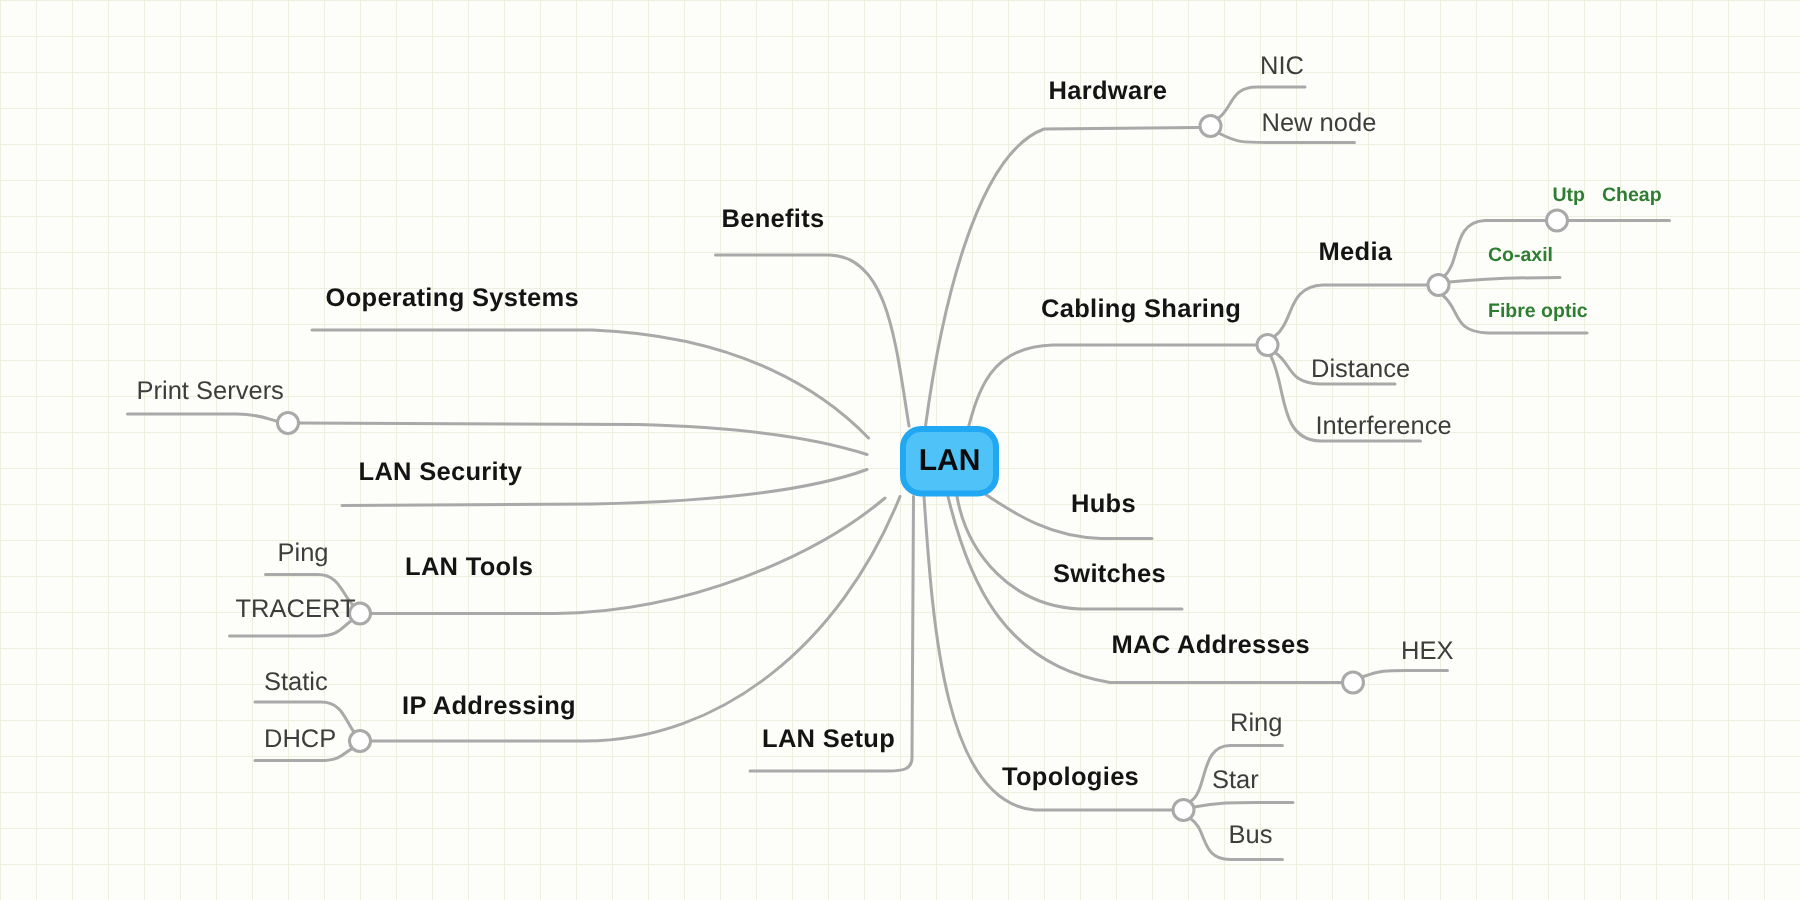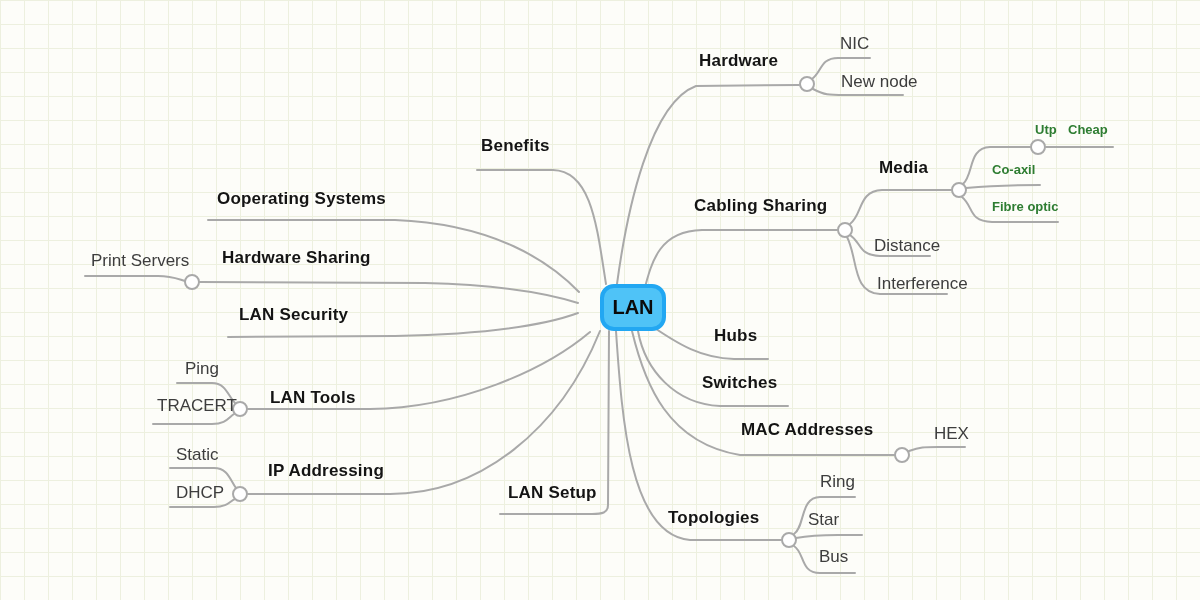--- a/index.html
+++ b/index.html
@@ -79,23 +79,22 @@
     <circle cx="192" cy="282" r="7"></circle>
   </svg>
 
   <div class="center-node">LAN</div>
 
   <div class="lbl main" style="left:481px;top:136px">Benefits</div>
   <div class="lbl main" style="left:699px;top:51px">Hardware</div>
   <div class="lbl main" style="left:694px;top:196px">Cabling Sharing</div>
   <div class="lbl main" style="left:879px;top:158px">Media</div>
   <div class="lbl main" style="left:217px;top:189px">Ooperating Systems</div>
-  <div class="lbl main" style="left:222px;top:248px">Hardware Sharing</div>
   <div class="lbl main" style="left:239px;top:305px">LAN Security</div>
-  <div class="lbl main" style="left:270px;top:388px">LAN Tools</div>
+  <div class="lbl main" style="left:270px;top:368px">LAN Tools</div>
   <div class="lbl main" style="left:268px;top:461px">IP Addressing</div>
   <div class="lbl main" style="left:508px;top:483px">LAN Setup</div>
   <div class="lbl main" style="left:668px;top:508px">Topologies</div>
   <div class="lbl main" style="left:714px;top:326px">Hubs</div>
   <div class="lbl main" style="left:702px;top:373px">Switches</div>
   <div class="lbl main" style="left:741px;top:420px">MAC Addresses</div>
 
   <div class="lbl sub" style="left:840px;top:34px">NIC</div>
   <div class="lbl sub" style="left:841px;top:72px">New node</div>
   <div class="lbl sub" style="left:874px;top:236px">Distance</div>

